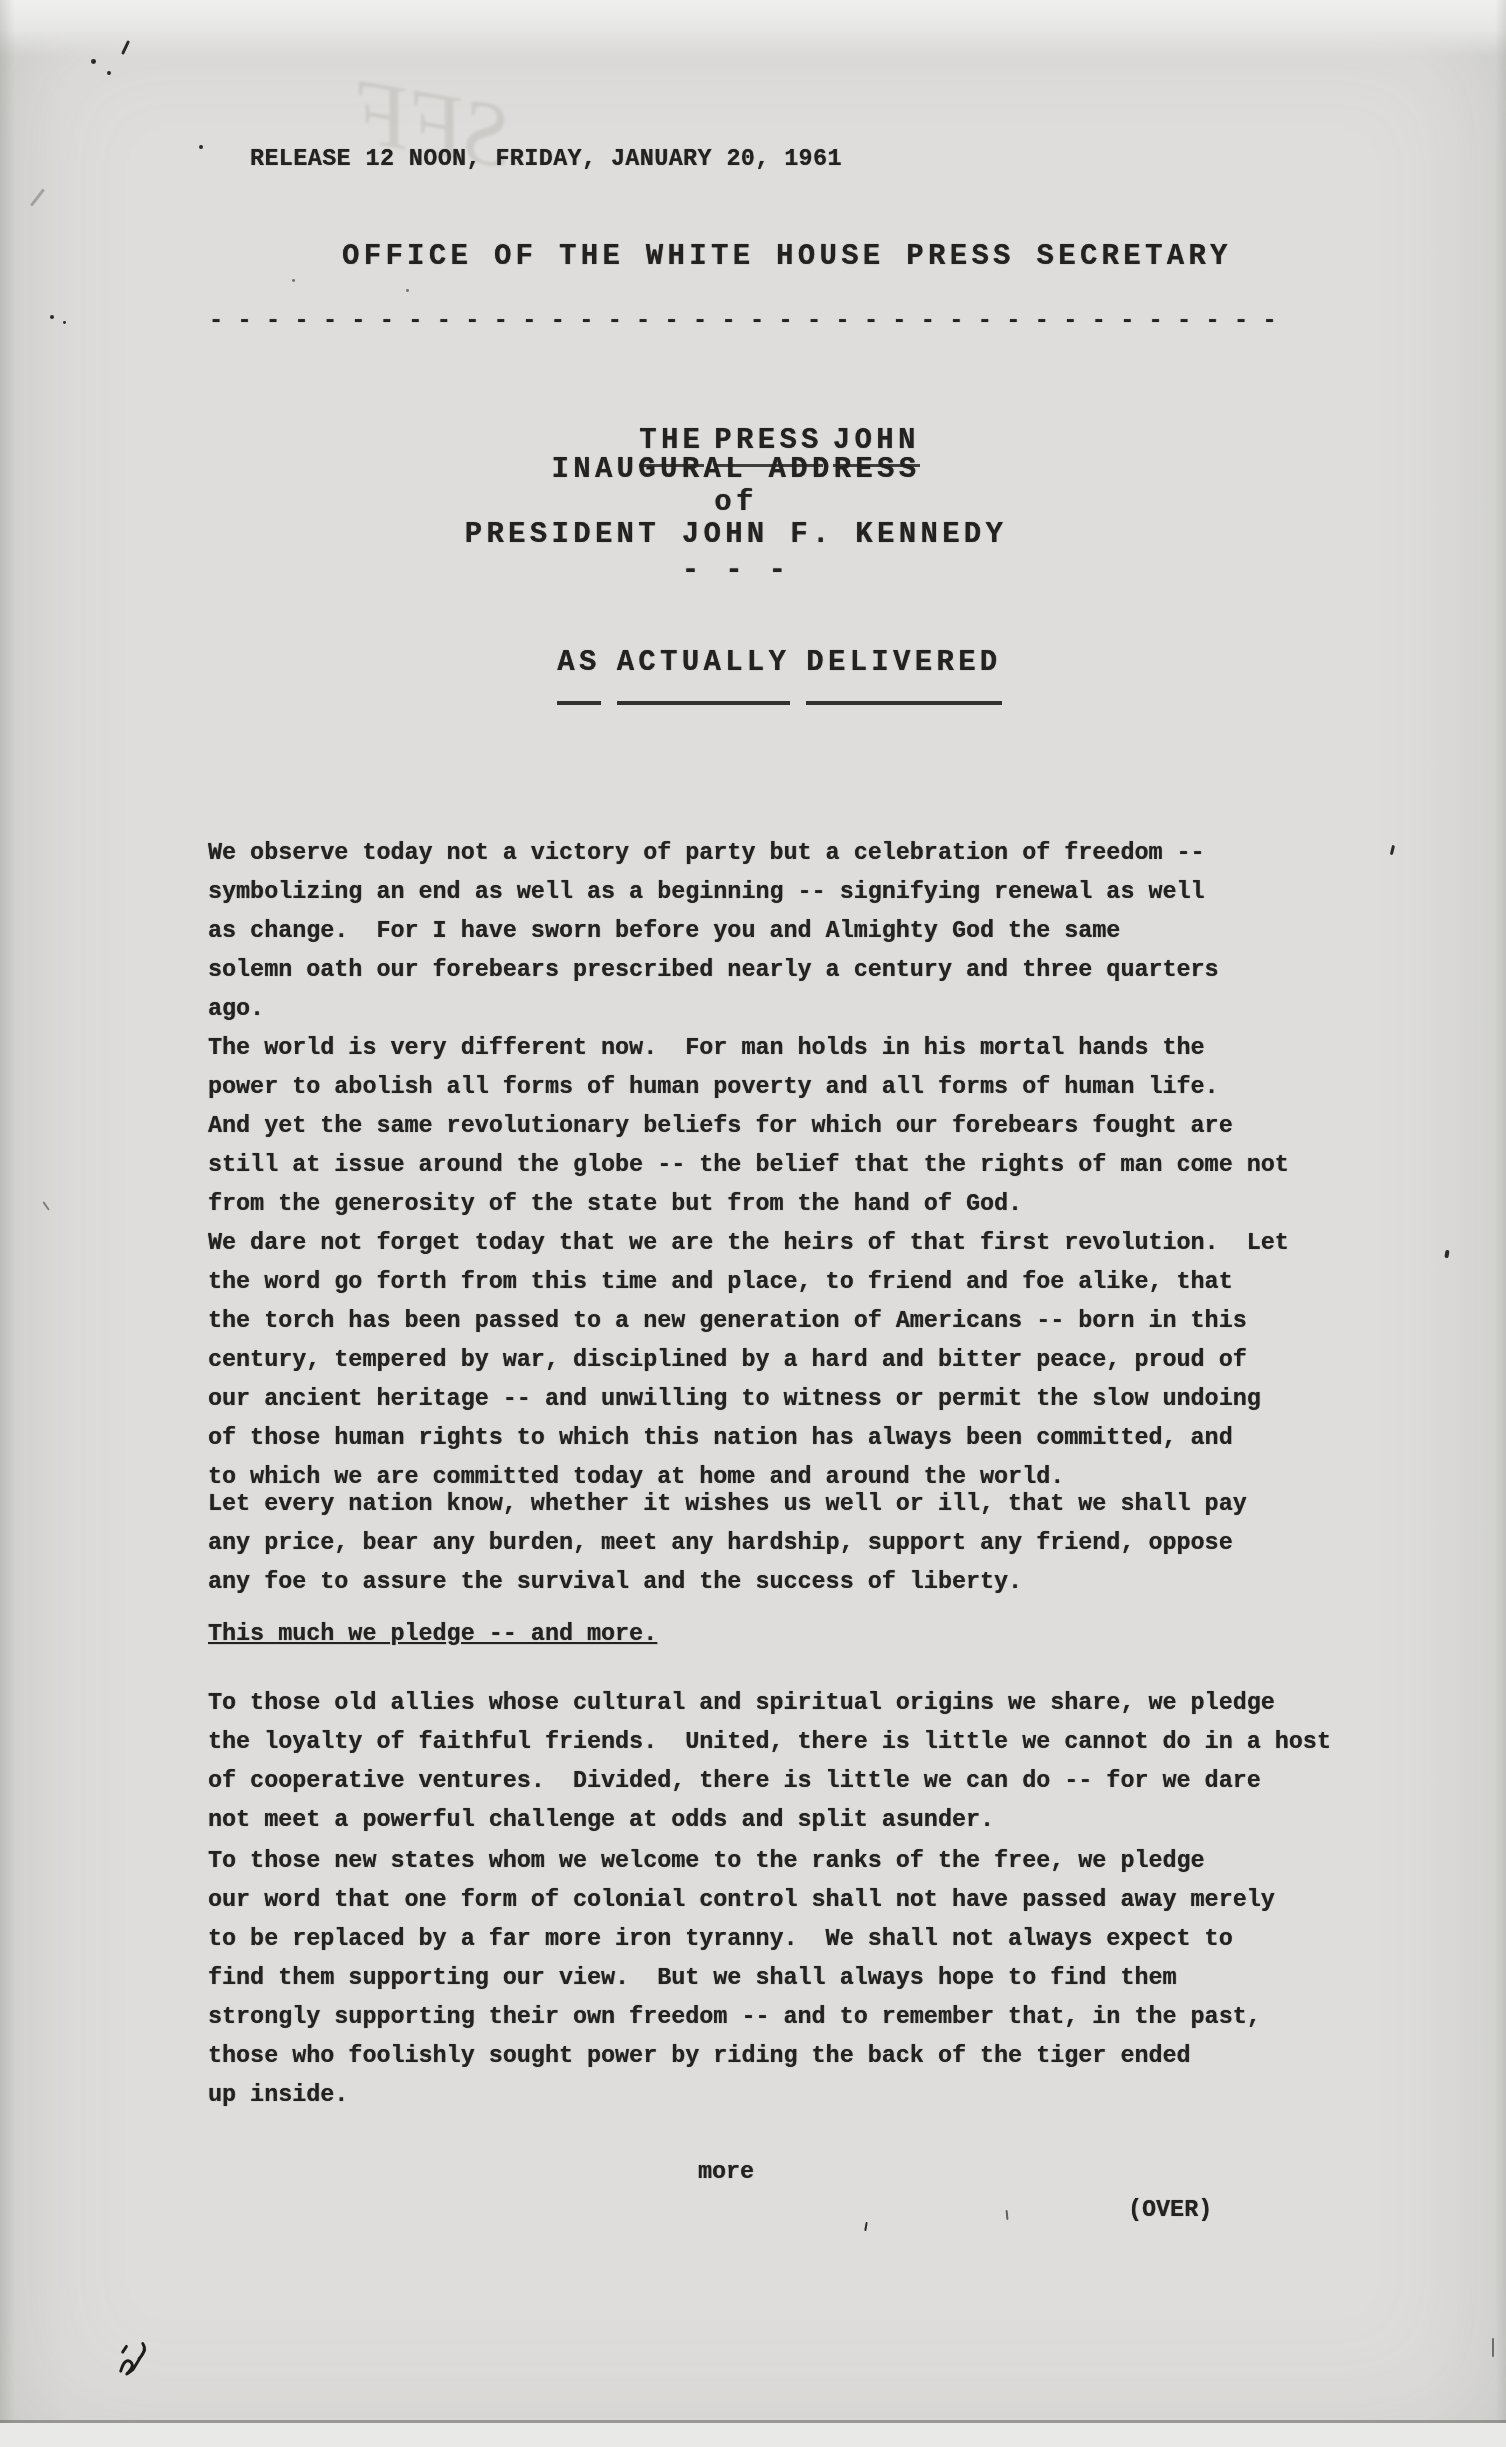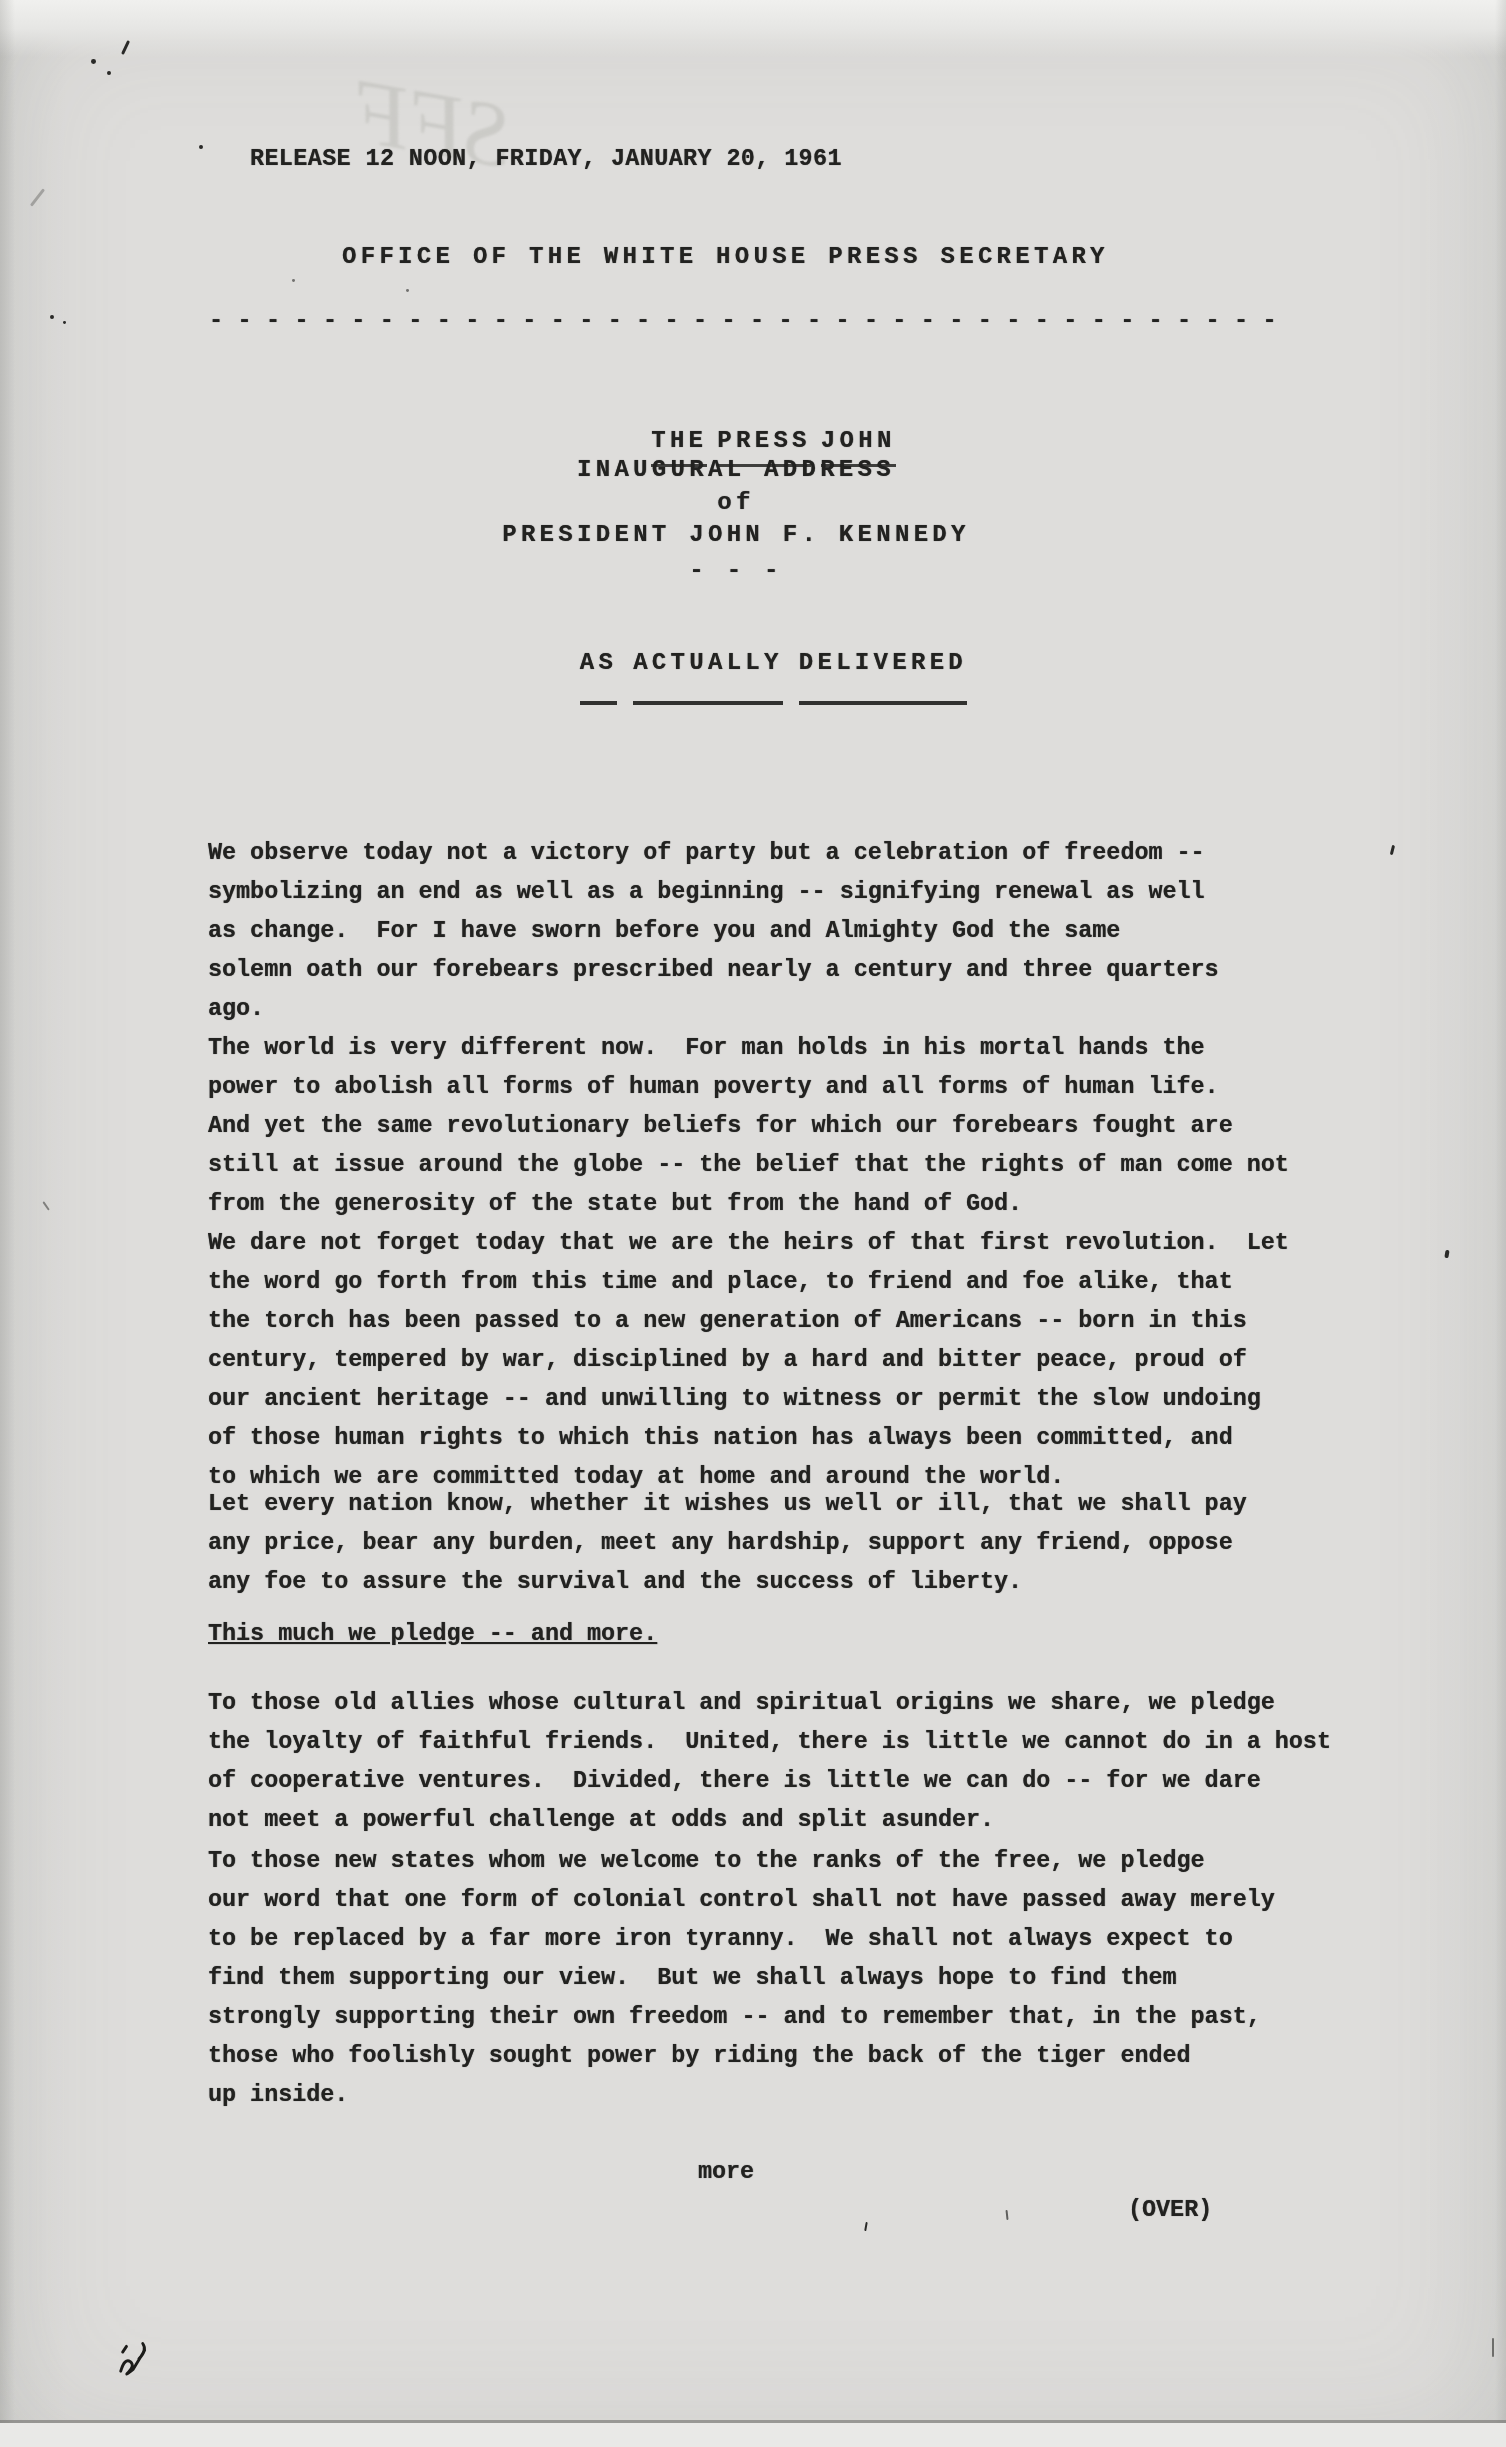--- a/index.html
+++ b/index.html
@@ -19,21 +19,21 @@
   .edge-bottom-line{position:absolute;left:0;top:2420px;width:1506px;height:2.9px;
     background:rgba(110,110,106,.6);}
   .edge-bottom{position:absolute;left:0;top:2423px;width:1506px;height:24px;background:#e9e9e7;}
 
   .tw{
     position:absolute;color:#222220;font-weight:700;
     font-size:23.4px;line-height:39px;white-space:pre-wrap;
     text-shadow:0 0 1px rgba(25,25,25,.55), 0.4px 0.4px 0 rgba(25,25,25,.25);
   }
   .hdr{letter-spacing:0.4px;}
-  .xl{font-size:24px;letter-spacing:4.3px;font-family:Liberation Mono, monospace;}
+  .xl{font-size:29px;letter-spacing:4.3px;font-family:Liberation Mono, monospace;}
   .ctr{left:0;width:1506px;text-align:center;transform:translateX(-17px);}
   .uw{display:inline-block;margin:0 5px;padding-bottom:3.8px;
       border-bottom:3.8px solid rgba(35,35,33,.85);}
   .uw2{display:inline-block;margin:0 8px;padding-bottom:19px;
       border-bottom:4.8px solid rgba(30,30,28,.9);}
   .para{width:1166px;}
 
   .bleed{
     position:absolute;left:225px;top:59px;width:287px;height:115px;
     font-family:"Liberation Serif","DejaVu Serif",serif;font-style:italic;

